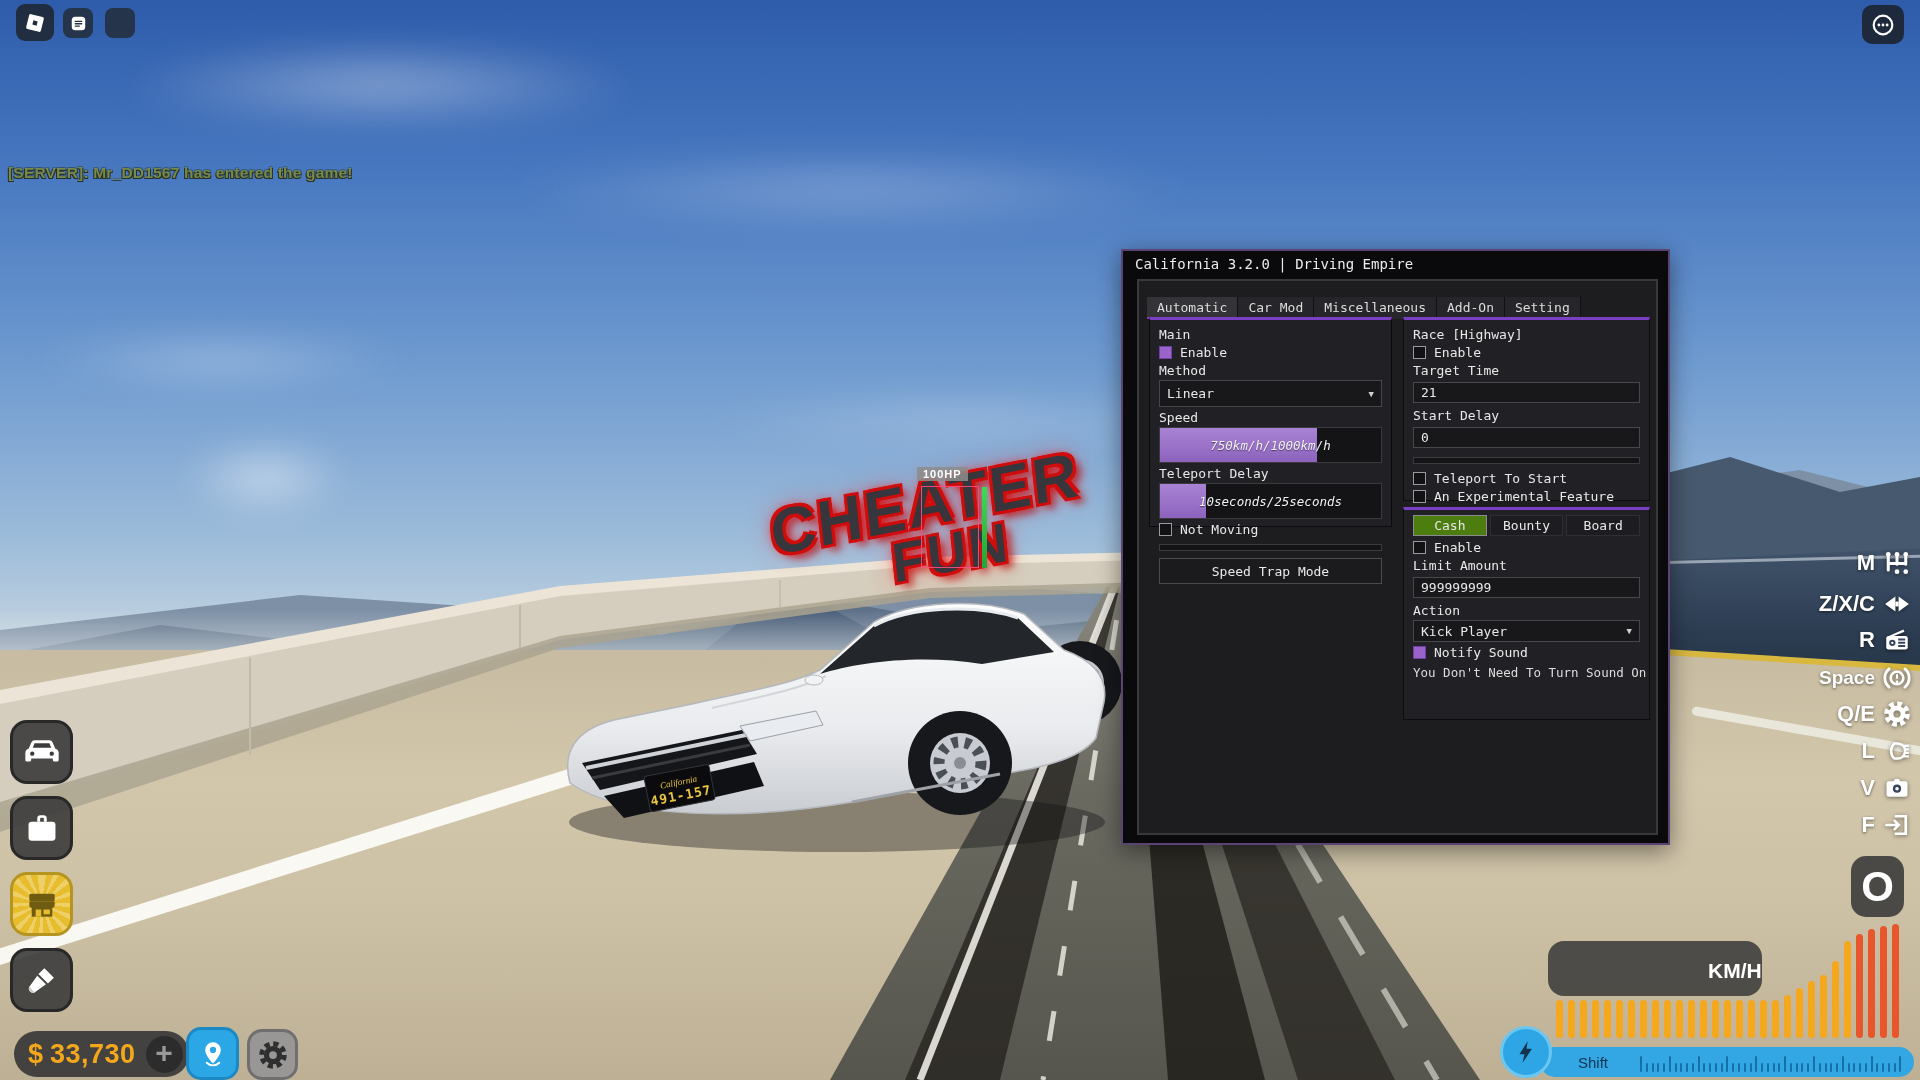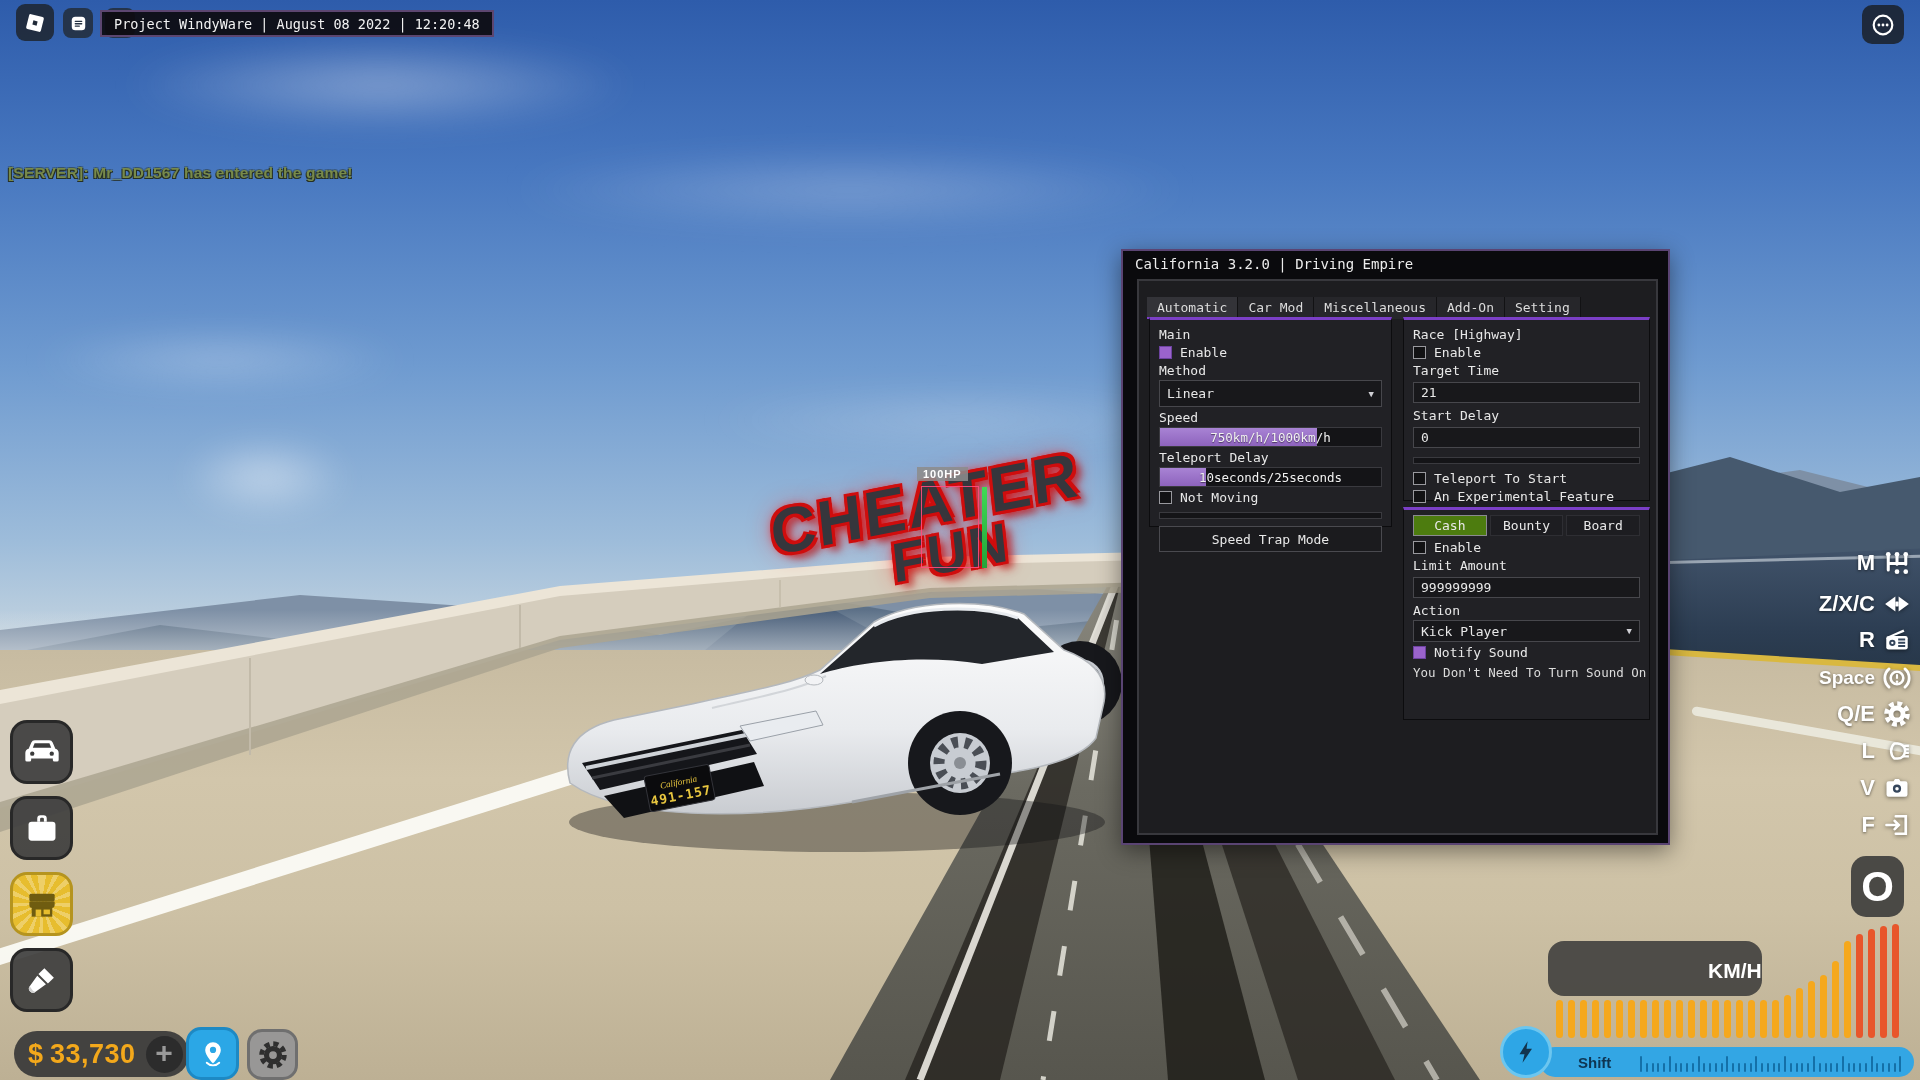--- a/index.html
+++ b/index.html
@@ -99,21 +99,21 @@
   .speed-badge{position:absolute;left:1548px;top:941px;width:214px;height:55px;border-radius:16px;z-index:20;
     background:rgba(56,56,56,.85);}
   .speed-num{position:absolute;left:1558px;top:903px;z-index:21;color:#fff;font-size:78px;font-weight:900;
     line-height:1;letter-spacing:-1px;text-shadow:0 2px 4px rgba(0,0,0,.35);}
   .speed-unit{position:absolute;left:1708px;top:959px;z-index:21;color:#fff;font-size:21px;font-weight:900;}
   .rpm-bars{position:absolute;left:1556px;top:923px;width:352px;height:115px;z-index:19;
     display:flex;align-items:flex-end;gap:5px;}
   .rpm-bar{width:7px;border-radius:3.5px;}
   .shift-bar{position:absolute;left:1540px;top:1047px;width:374px;height:30px;border-radius:15px;z-index:20;
     background:#33a6e4;display:flex;align-items:center;}
-  .shift-label{color:#0e3552;font-weight:bold;font-size:15px;margin-left:38px;}
+  .shift-label{color:#0e3552;font-weight:normal;font-size:15px;margin-left:38px;}
   .shift-ticks{position:absolute;left:100px;right:12px;top:5px;bottom:5px;display:flex;
     justify-content:space-between;align-items:flex-end;}
   .shift-ticks .tick{width:2px;background:#1470a8;border-radius:1px;}
   .bolt-circle{position:absolute;left:1500px;top:1026px;width:52px;height:52px;border-radius:50%;z-index:21;
     background:#2ea6e6;border:3px solid #6cc6ef;display:flex;align-items:center;justify-content:center;}
 
   
   .menu-panel{position:absolute;left:1121px;top:249px;width:549px;height:596px;z-index:30;
     background:#0a0a0d;border:2px solid #5a4473;font-family:"DejaVu Sans Mono",monospace;
     color:#e8e8e8;font-size:13px;box-shadow:0 6px 22px rgba(0,0,0,.45);}
@@ -129,21 +129,21 @@
   .g-main{left:10px;top:36px;width:243px;height:210px;}
   .g-race{left:264px;top:36px;width:247px;height:184px;}
   .g-mod{left:264px;top:226px;width:247px;height:213px;}
   .mlabel{margin:3px 0 2px 0;line-height:15px;white-space:nowrap;}
   .cbrow{display:flex;align-items:center;gap:8px;margin:3px 0;line-height:15px;}
   .cb{width:13px;height:13px;background:#121214;border:1px solid #99999e;flex:none;}
   .cb.checked{background:#9a63cc;border-color:#6d43a0;}
   .mselect{height:27px;background:#18181b;border:1px solid #47474c;display:flex;align-items:center;
     padding:0 7px;justify-content:space-between;margin:2px 0;}
   .mselect .arrow{font-size:9px;color:#cfcfd4;}
-  .mslider{position:relative;height:20px;background:#141417;border:1px solid #3a3a3f;margin:2px 0;overflow:hidden;}
+  .mslider{position:relative;height:36px;background:#141417;border:1px solid #3a3a3f;margin:2px 0;overflow:hidden;font-style:italic;}
   .mslider .fill{position:absolute;left:0;top:0;bottom:0;background:linear-gradient(180deg,#a883d4,#8d63bd);}
   .mslider .sl-text{position:absolute;inset:0;display:flex;align-items:center;justify-content:center;
     font-size:12.5px;color:#f2f2f2;text-shadow:0 1px 1px rgba(0,0,0,.5);}
   .thinbar{height:7px;background:#141417;border:1px solid #3a3a3f;margin:7px 0;}
   .mbutton{height:26px;background:#1b1b1e;border:1px solid #4a4a4f;display:flex;align-items:center;
     justify-content:center;margin-top:1px;}
   .minput{width:100%;height:21px;background:#18181b;border:1px solid #47474c;color:#e8e8e8;
     font-family:"DejaVu Sans Mono",monospace;font-size:13px;padding:0 7px;margin:2px 0;}
   .subtabs{display:flex;gap:3px;margin:1px 0 4px 0;}
   .subtab{flex:1;height:21px;line-height:19px;text-align:center;background:#1d1d21;border:1px solid #2e2e33;}
@@ -249,23 +249,20 @@
         </g>
     </svg>
   </div>
   <div class="chat-btn">
     <svg width="19" height="19" viewBox="0 0 24 24">
       <rect x="3.5" y="3.5" width="17" height="17" rx="4.5" fill="#fff"></rect>
       <path d="M8 9.3h8M8 12.3h8M8 15.3h5" stroke="#243142" stroke-width="1.8" stroke-linecap="round" fill="none"></path>
     </svg>
   </div>
   <div class="hidden-btn"></div>
-  <div class="session-box">
-    <span>Project WindyWare | August 08 2022 | 12:20:48</span>
-  </div>
   <div class="server-msg">[SERVER]: Mr_DD1567 has entered the game!</div>
   <div class="menu-dots-btn">
     <svg width="26" height="26" viewBox="0 0 24 24">
       <circle cx="12" cy="12" r="8.6" fill="none" stroke="#fff" stroke-width="2"></circle>
       <circle cx="8.2" cy="12" r="1.3" fill="#fff"></circle>
         <circle cx="12" cy="12" r="1.3" fill="#fff"></circle>
         <circle cx="15.8" cy="12" r="1.3" fill="#fff"></circle>
     </svg>
   </div>
 

